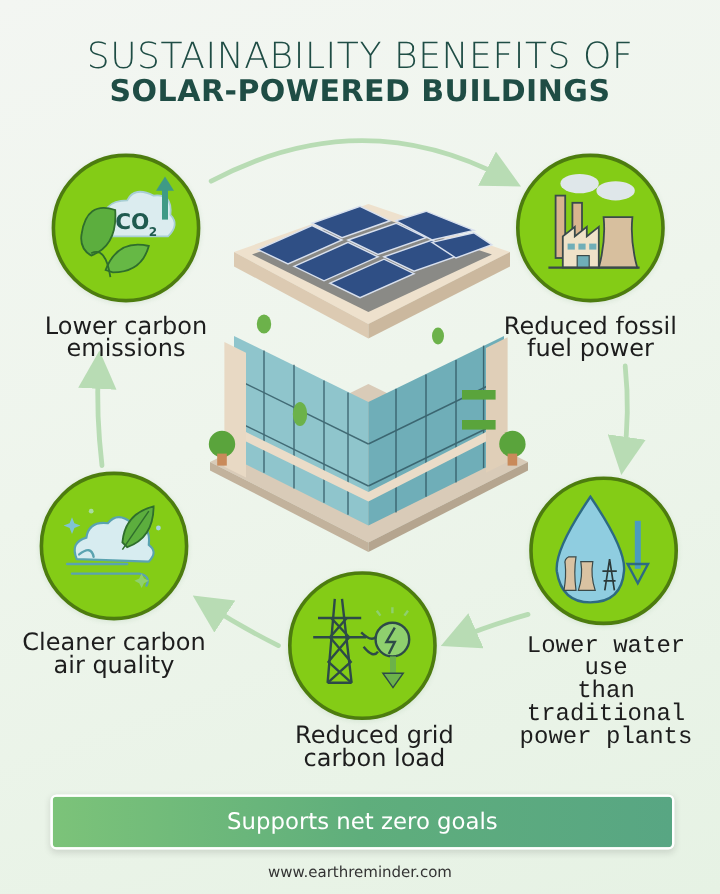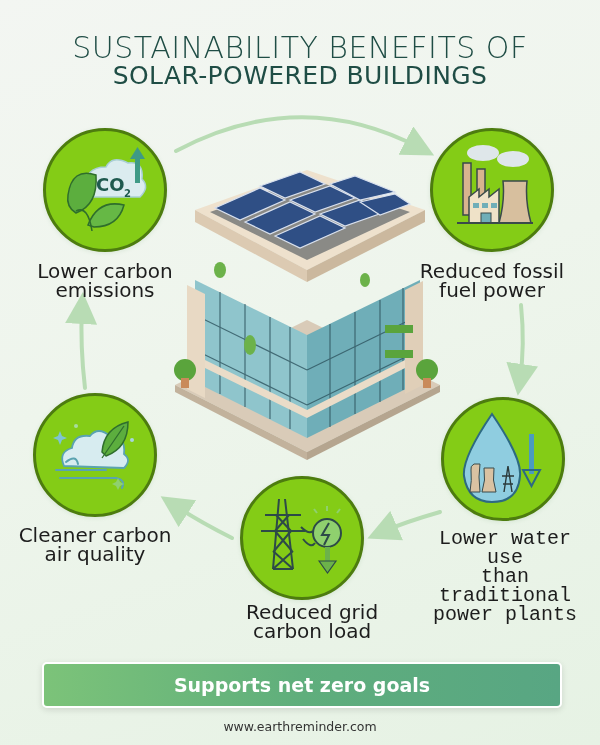--- a/index.html
+++ b/index.html
@@ -1,31 +1,31 @@
 <!DOCTYPE html>
 <html><head>
 <meta charset="utf-8">
 <style>
   html,body{margin:0;padding:0;}
   body{width:600px;height:745px;overflow:hidden;position:relative;
     font-family:"DejaVu Sans","Liberation Sans",sans-serif;
     background:linear-gradient(160deg,#f3f6f2 0%,#eef5ec 45%,#e6f2e4 100%);}
   .title{position:absolute;left:0;right:0;text-align:center;color:#1f4d45;}
   .t1{top:30px;font-size:30px;font-weight:300;letter-spacing:0.5px;}
-  .t2{top:61px;font-size:25px;font-weight:400;letter-spacing:0.4px;}
+  .t2{top:61px;font-size:25px;font-weight:700;letter-spacing:0.4px;}
   .circle{position:absolute;width:124px;height:124px;border-radius:50%;
     background:#84cc16;border:3px solid #4d7c0f;box-sizing:border-box;
     box-shadow:0 1px 4px rgba(90,150,90,0.15);}
   .circle svg{position:absolute;left:0;top:0;width:118px;height:118px;}
   .label{position:absolute;text-align:center;color:#1d1d1d;font-size:20px;line-height:19px;white-space:pre-line;}
   .arrows{position:absolute;left:0;top:0;width:600px;height:745px;}
   .banner{position:absolute;left:42px;top:662px;width:516px;height:42px;border-radius:5px;
     background:linear-gradient(90deg,#7cc379 0%,#5fae7c 50%,#58a683 100%);
     border:2px solid #fff;box-shadow:0 2px 6px rgba(0,0,0,0.12);
-    color:#fff;font-weight:700;font-size:19px;text-align:center;line-height:42px;}
+    color:#fff;font-weight:400;font-size:19px;text-align:center;line-height:42px;}
   .footer{position:absolute;left:0;right:0;top:719px;text-align:center;font-size:12.5px;color:#333;}
   .building{position:absolute;left:165px;top:170px;width:285px;height:300px;}
 </style>
 </head>
 <body>
 
 <div class="title t1">SUSTAINABILITY BENEFITS OF</div>
 <div class="title t2">SOLAR-POWERED BUILDINGS</div>
 
 <svg class="arrows" viewBox="0 0 600 745">

